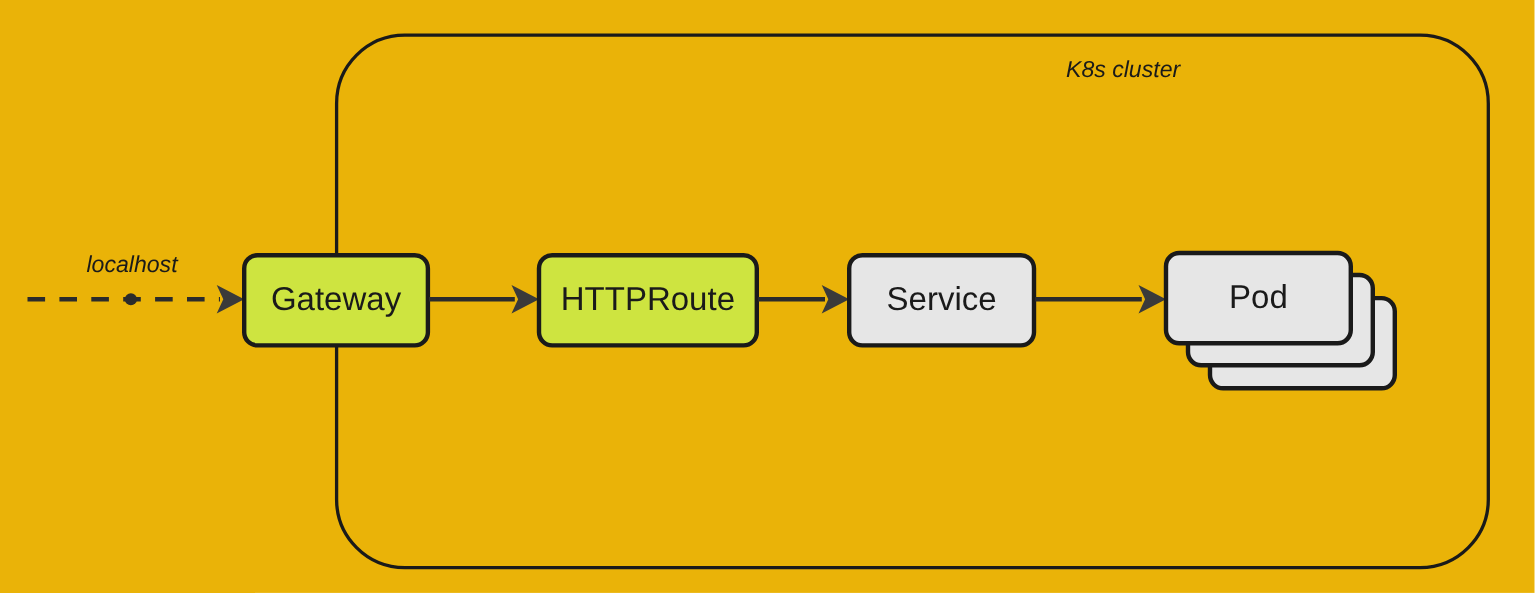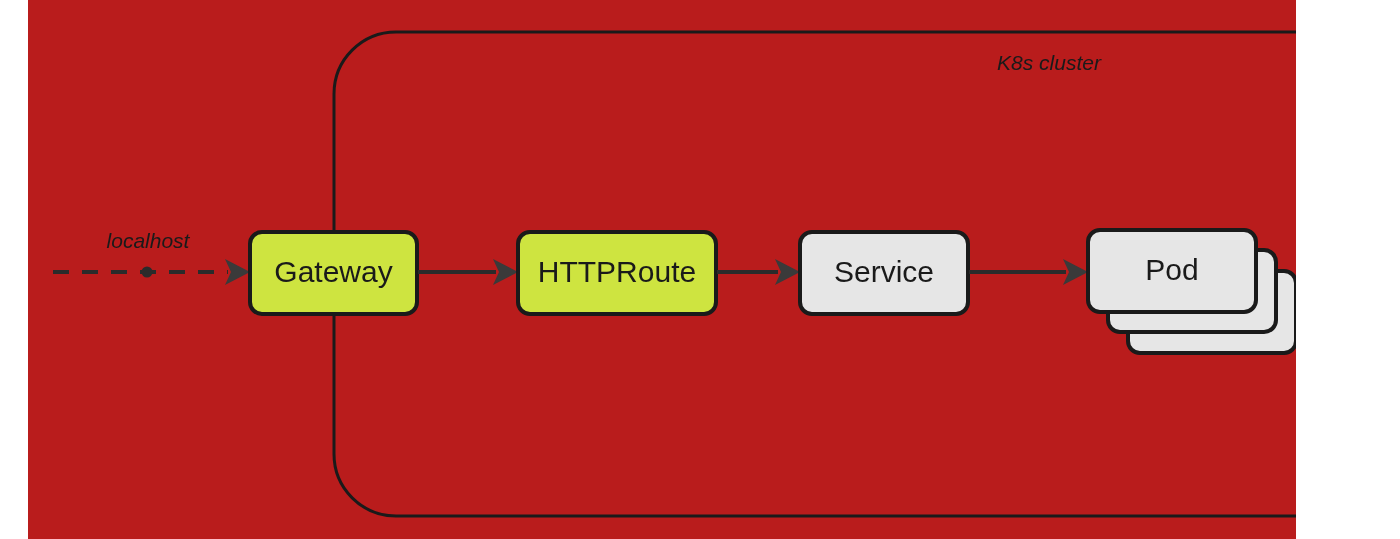--- a/index.html
+++ b/index.html
@@ -6,25 +6,24 @@
     margin: 0;
     padding: 0;
     background: #ffffff;
   }
   body {
     font-family: "Liberation Sans", sans-serif;
     -webkit-font-smoothing: antialiased;
   }
   #canvas {
     position: relative;
-    width: 1268px;
+    width: 1395px;
     height: 539px;
-    background: #b91c1c;
+    background: #eab308;
     overflow: hidden;
-    margin-left: 28px;
   }
   #diagram-svg {
     position: absolute;
     left: 0;
     top: 0;
     width: 1400px;
     height: 539px;
   }
   .node-label {
     font-family: "Liberation Sans", sans-serif;

